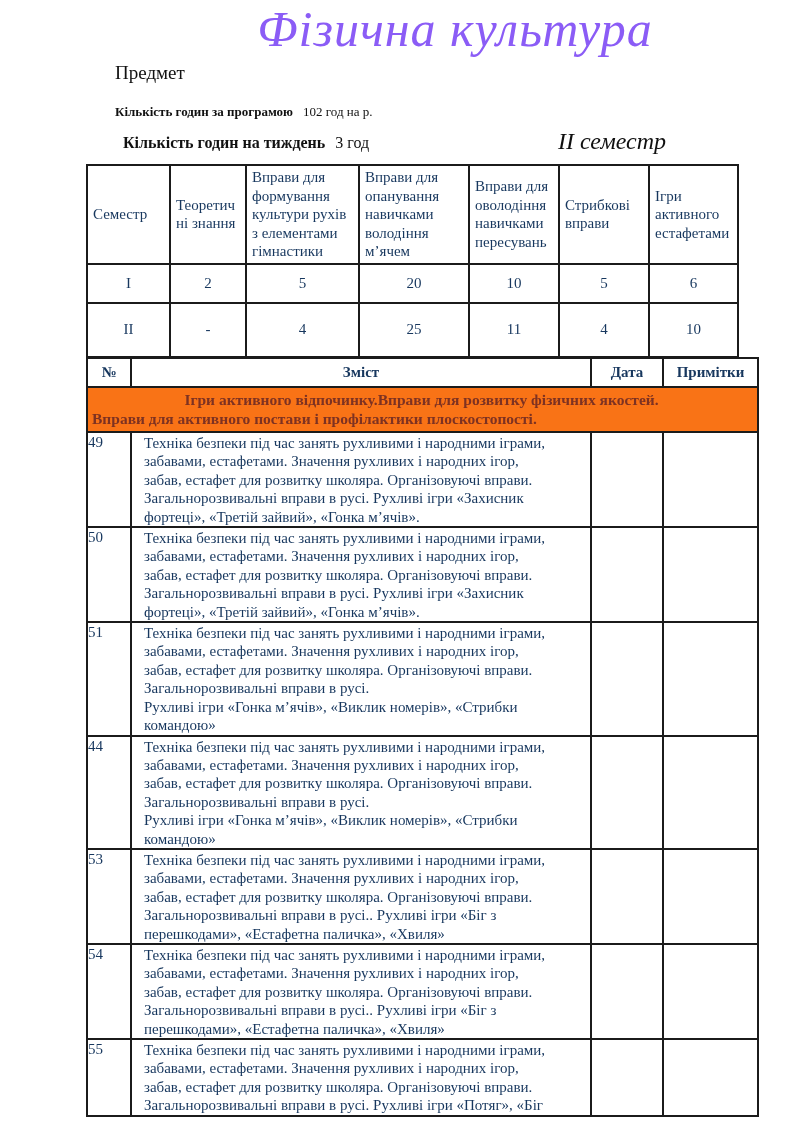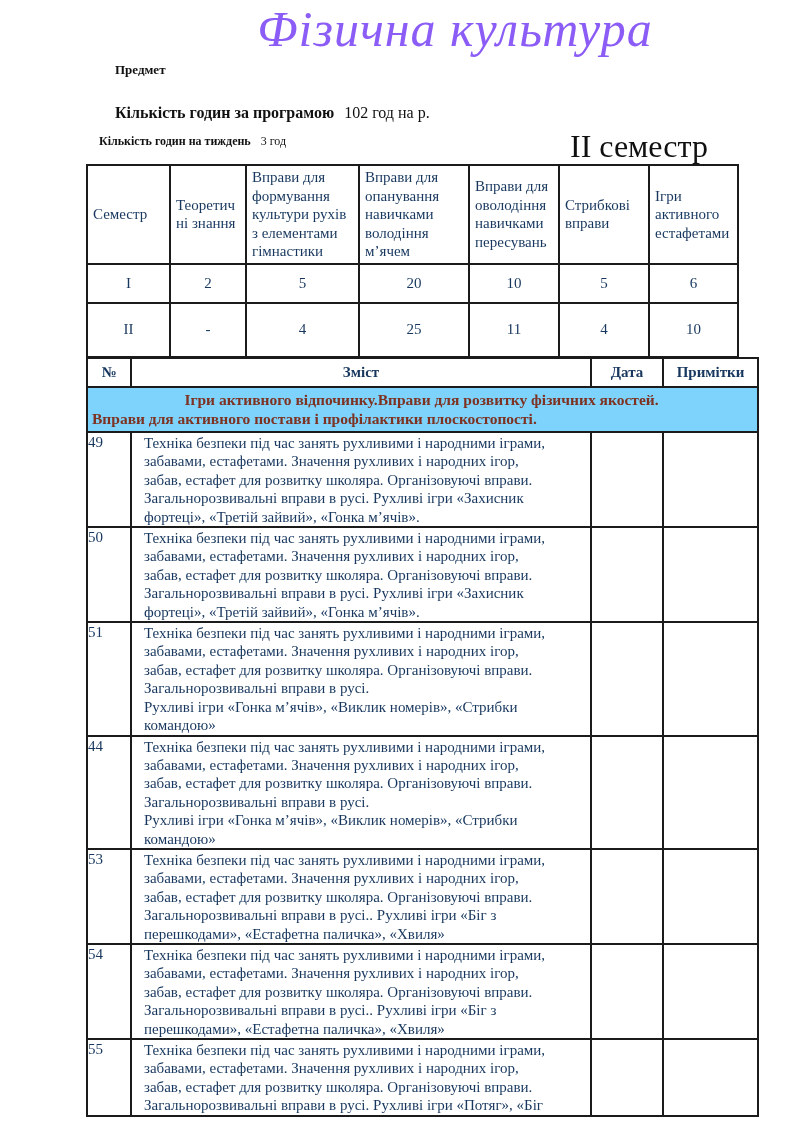--- a/index.html
+++ b/index.html
@@ -9,28 +9,28 @@
     font-family:"Liberation Serif", serif; color:#111111;
   }
   .page { position:absolute; inset:0; background:#ffffff; }
 
   
   .doc-title {
     position:absolute; top:2px; left:150px; width:610px;
     text-align:center; font-style:italic; font-size:50px; line-height:1.1;
     color:#8b5cf6; letter-spacing:1px; white-space:nowrap;
   }
-  .subject { position:absolute; top:62px; left:115px; font-size:13px; font-weight:bold; }
-  .hours-line1 { position:absolute; top:104px; left:115px; font-size:16px; }
-  .hours-line2 { position:absolute; top:134px; left:99px; font-size:12px; }
+  .subject { position:absolute; top:62px; left:115px; font-size:19px; font-weight:normal; }
+  .hours-line1 { position:absolute; top:104px; left:115px; font-size:13px; }
+  .hours-line2 { position:absolute; top:134px; left:123px; font-size:16px; }
   .label-bold { font-weight:bold; }
   .hours-value { margin-left:10px; }
   .semester {
-    position:absolute; top:128px; left:570px; 
-    font-size:32px; color:#101010; white-space:nowrap;
+    position:absolute; top:128px; left:558px; font-style:italic;
+    font-size:24px; color:#101010; white-space:nowrap;
   }
 
   
   table { border-collapse:collapse; table-layout:fixed; }
   th, td { border:2px solid #1b1b1b; }
 
   
   .t1 {
     position:absolute; left:86px; top:164px; width:651px;
     color:#17375e; font-size:15px;
@@ -48,21 +48,21 @@
   .t2 {
     position:absolute; left:86px; top:357px; width:671px;
     color:#17375e; font-size:15px;
   }
   .t2 thead th {
     font-weight:bold; text-align:center; vertical-align:middle; height:29px;
     padding:1px 2px;
   }
   .t2 td { vertical-align:top; }
   .section-cell {
-    background:#7dd3fc; color:#7d3222; font-weight:bold;
+    background:#f97316; color:#7d3222; font-weight:bold;
     height:42px; vertical-align:middle; padding:2px 6px 3px 4px;
     font-size:15.5px; line-height:19px;
   }
   .section-line1 { text-align:center; }
   .section-line2 { text-align:left; }
   .num-cell { padding-top:1px; }
   .content-cell {
     padding:1px 6px 0 12px; line-height:18.4px; white-space:pre-line;
     overflow:hidden;
   }

